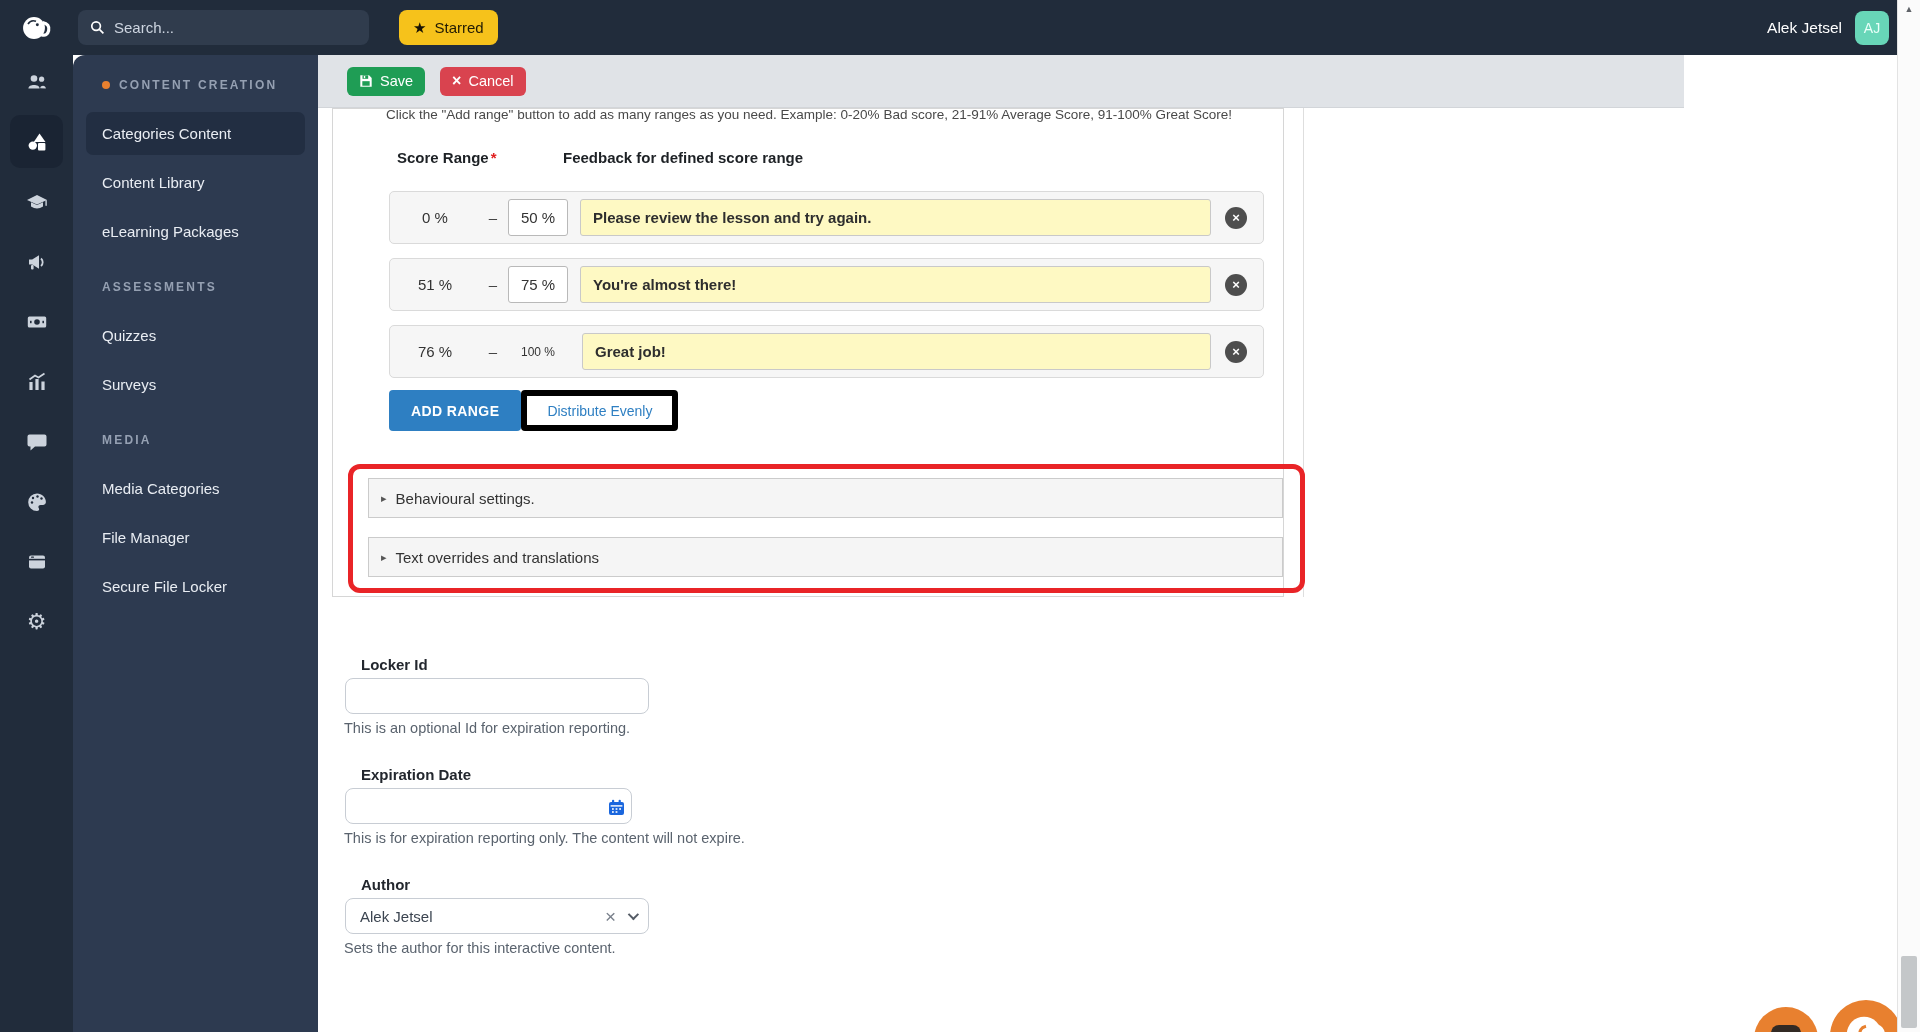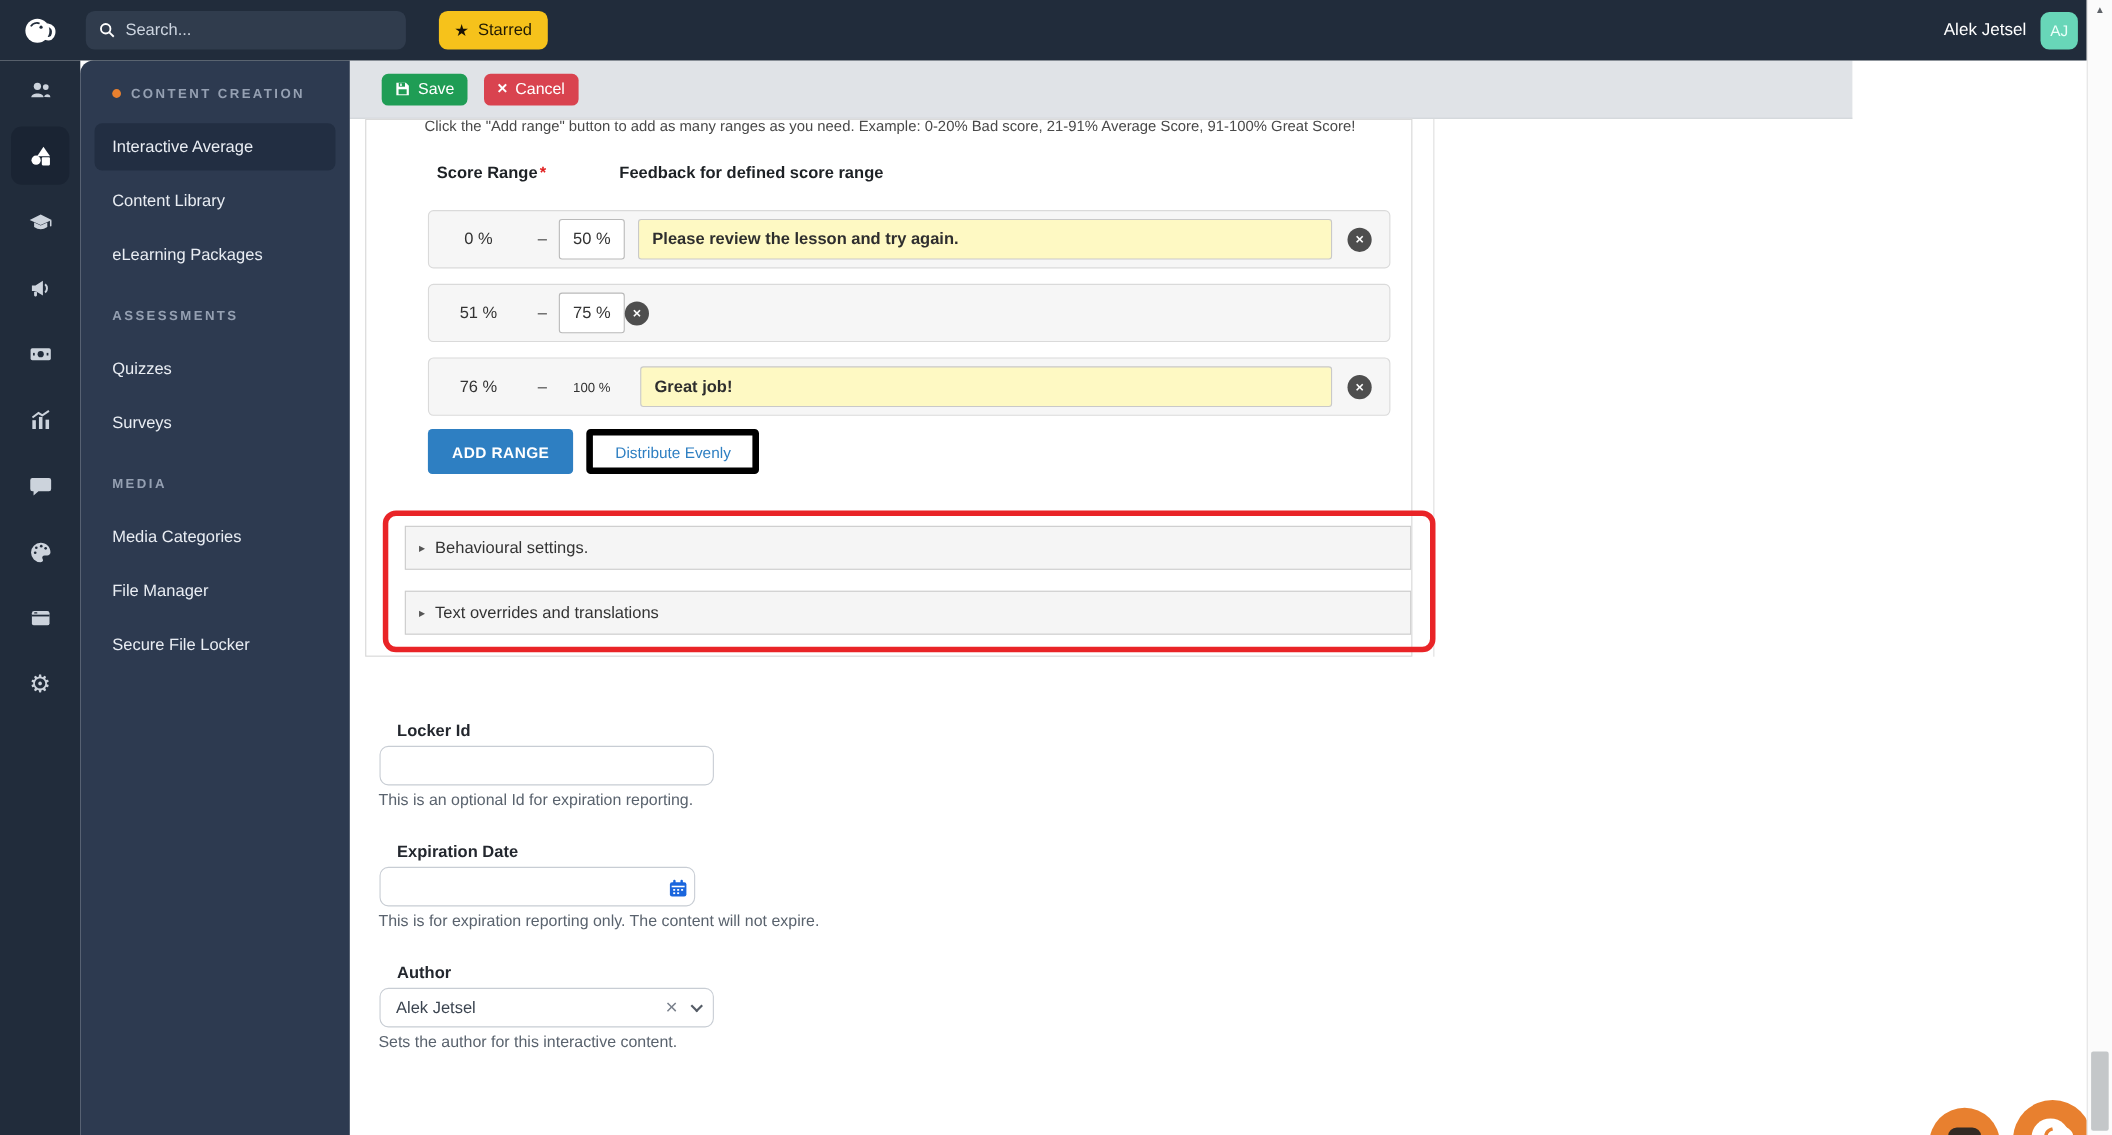--- a/index.html
+++ b/index.html
@@ -70,21 +70,21 @@
   .rdash { width:26px; text-align:center; font-size:15px; color:#444; }
   .rmax { width:60px; height:37px; margin-left:2px; border:1px solid #b9b9b9; border-radius:3px;
           text-align:center; font-size:15px; color:#333; font-family:inherit; background:#fff; }
   .rmax-text { width:64px; text-align:center; font-size:12px; color:#333; }
   .rfeedback { flex:1; margin-left:12px; margin-right:14px; height:37px; border:1px solid #c9c9c9;
                border-radius:3px; background:#fef9c3; padding:0 12px; font-size:15px; color:#2e2e2e; font-family:inherit;font-weight:bold; }
   .rremove { width:22px; height:22px; margin-right:16px; flex:none; border:none; border-radius:50%;
              background:#4e4e4e; color:#fff; display:flex; align-items:center; justify-content:center;
              font-size:13px; font-weight:700; cursor:pointer; line-height:1; padding:0; }
 
-  .actions { position:absolute; left:56px; top:281px; display:flex; gap:12px; }
+  .actions { position:absolute; left:56px; top:281px; display:flex; }
   .btn-add { height:41px; padding:0 22px; background:var(--add_range_blue,#2e7fc2); color:#fff; border:none;
              border-radius:4px; font-family:inherit; font-weight:700; font-size:14px; letter-spacing:.4px; cursor:pointer; }
   .btn-dist { height:41px; padding:0 20px; background:#fff; color:var(--add_range_blue,#2e7fc2);
               border:6px solid #000000; border-radius:4px; font-family:inherit; font-size:14px; cursor:pointer; }
 
   .redbox { position:absolute; left:30px; top:409px; width:957px; height:129px;
             border:5px solid var(--highlight_red,#e92427); border-radius:12px; z-index:3; background:transparent; }
   .acc { position:absolute; left:15px; width:915px; height:40px; background:#f5f5f5; border:1px solid #cbcbcb;
          display:flex; align-items:center; padding-left:12px; gap:9px; font-size:15px; color:#333; cursor:pointer; }
   .acc .caret { font-size:11px; color:#555; }
@@ -217,21 +217,21 @@
     <div class="rail-slot">
       <span class="tglyph">⚙</span>
     </div>
   </div>
 
   <nav class="subbar">
     <div class="side-header">
       <span class="dot"></span>
       <span>CONTENT CREATION</span>
     </div>
-    <div class="side-item active">Interactive Average</div>
+    <div class="side-item active">Categories Content</div>
     <div class="side-item">Content Library</div>
     <div class="side-item">eLearning Packages</div>
     <div class="side-header mt">
       <span>ASSESSMENTS</span>
     </div>
     <div class="side-item">Quizzes</div>
     <div class="side-item">Surveys</div>
     <div class="side-header mt">
       <span>MEDIA</span>
     </div>
@@ -272,20 +272,21 @@
         <input class="rfeedback" value="Please review the lesson and try again." style="">
         <button class="rremove">
             <span>×</span>
           </button>
       </div>
 
       <div class="range-row" style="top:149px">
         <span class="rmin">51 %</span>
         <span class="rdash">–</span>
         <input class="rmax" value="75 %" style="">
+        <input class="rfeedback" value="You're almost there!" style="">
         <button class="rremove">
             <span>×</span>
           </button>
       </div>
 
       <div class="range-row" style="top:216px">
         <span class="rmin">76 %</span>
         <span class="rdash">–</span>
         <span class="rmax-text">100 %</span>
         <input class="rfeedback" value="Great job!" style="">

